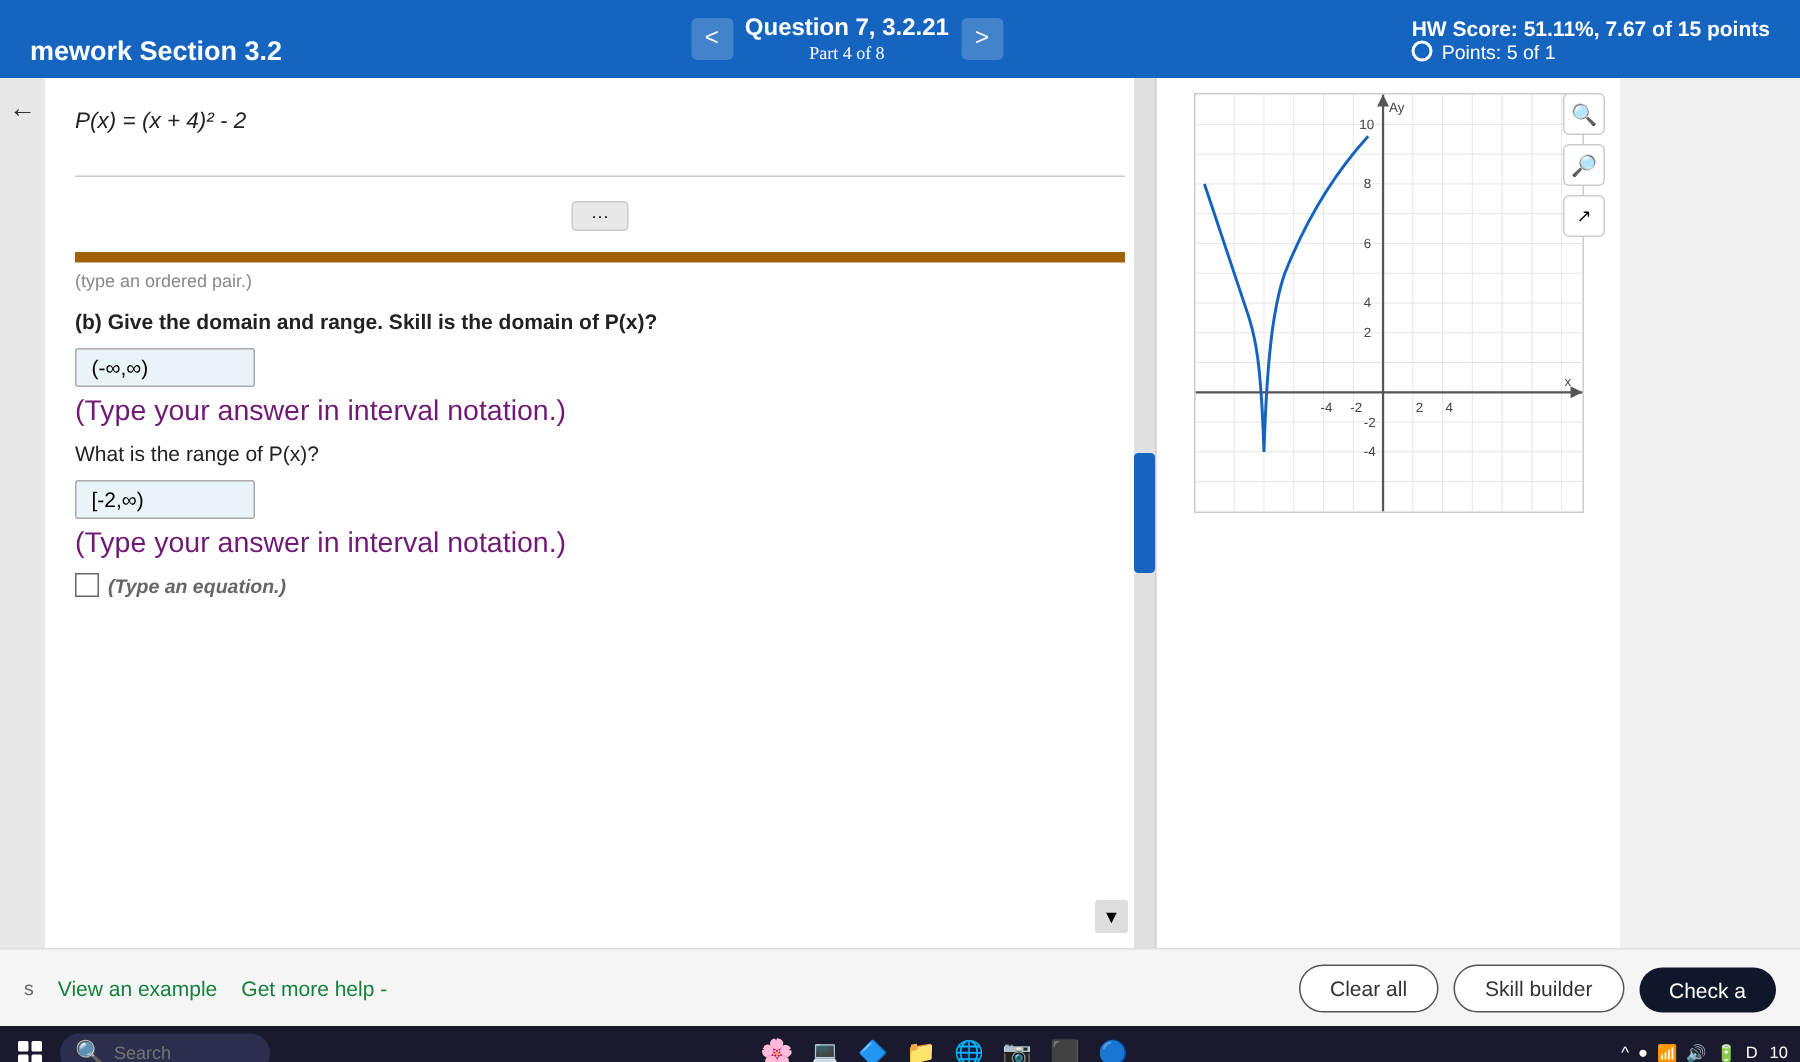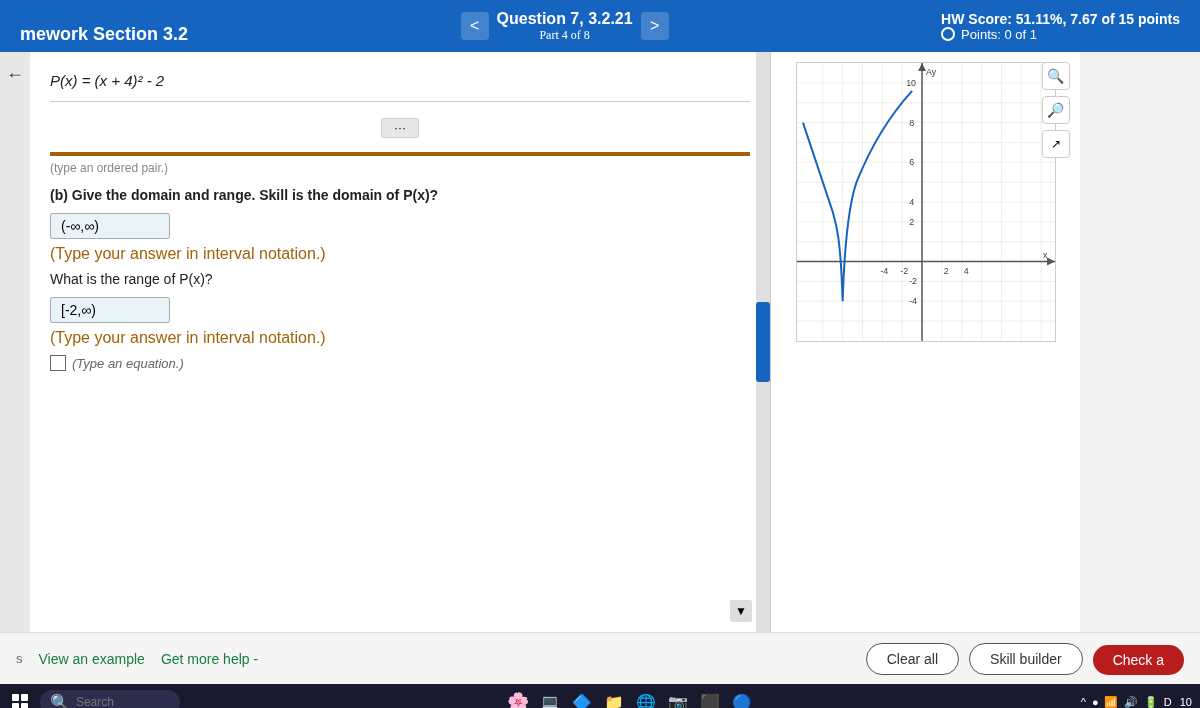--- a/index.html
+++ b/index.html
@@ -114,21 +114,21 @@
       max-width: 740px;
     }
     .question-text {
       font-size: 14px;
       color: #222;
       margin-bottom: 8px;
     }
     .function-text {
       font-size: 15px;
       color: #222;
-      margin-bottom: 12px;
+      margin-bottom: 28px;
       font-style: italic;
     }
     .divider {
       border: none;
       border-top: 1px solid #ccc;
       margin: 10px 0;
     }
     .part-answer-box {
       background: #e8f4f8;
       border: 1px solid #aaa;
@@ -145,28 +145,29 @@
       font-weight: bold;
       margin-top: 12px;
       margin-bottom: 4px;
     }
     .part-question {
       font-size: 14px;
       color: #222;
       margin-bottom: 4px;
     }
     .interval-note {
-      font-size: 16px;
-      color: #a16207;
+      font-size: 19px;
+      color: #701a75;
       margin-bottom: 8px;
     }
     .type-note {
       font-size: 13px;
       color: #666;
       font-style: italic;
+      font-weight: bold;
     }
     .answer-input-box {
       display: flex;
       align-items: center;
       gap: 6px;
       margin: 6px 0;
     }
     .checkbox-square {
       width: 16px;
       height: 16px;
@@ -269,21 +270,21 @@
       border: 1px solid #555;
       background: white;
       border-radius: 20px;
       cursor: pointer;
       font-size: 14px;
       color: #333;
     }
     .btn-pink {
       padding: 7px 20px;
       border: none;
-      background: #b91c1c;
+      background: #0f172a;
       border-radius: 20px;
       cursor: pointer;
       font-size: 14px;
       color: white;
     }
 
     
     .taskbar {
       height: 36px;
       background: #1a1a2e;
@@ -358,21 +359,21 @@
     }
     .sys-tray {
       display: flex;
       align-items: center;
       gap: 6px;
     }
 
     
     .part-a-section {
       padding-top: 5px;
-      border-top: 4px solid #a16207;
+      border-top: 7px solid #a16207;
     }
     .part-a-hint {
       font-size: 12px;
       color: #888;
       margin-bottom: 6px;
     }
 
     .collapse-expand {
       display: inline-block;
       padding: 2px 12px;
@@ -396,21 +397,21 @@
     <div class="question-info">
       <div class="question-title">Question 7, 3.2.21</div>
       <div class="question-part">Part 4 of 8</div>
     </div>
     <button class="nav-arrow">&gt;</button>
   </div>
   <div class="header-right">
     <div class="hw-score">HW Score: 51.11%, 7.67 of 15 points</div>
     <div class="points">
       <span class="points-circle"></span>
-      <span>Points: 0 of 1</span>
+      <span>Points: 5 of 1</span>
     </div>
   </div>
 </div>
 
 <div class="main-content">
 
   <div class="left-sidebar">
     <span class="back-arrow">←</span>
   </div>
 

